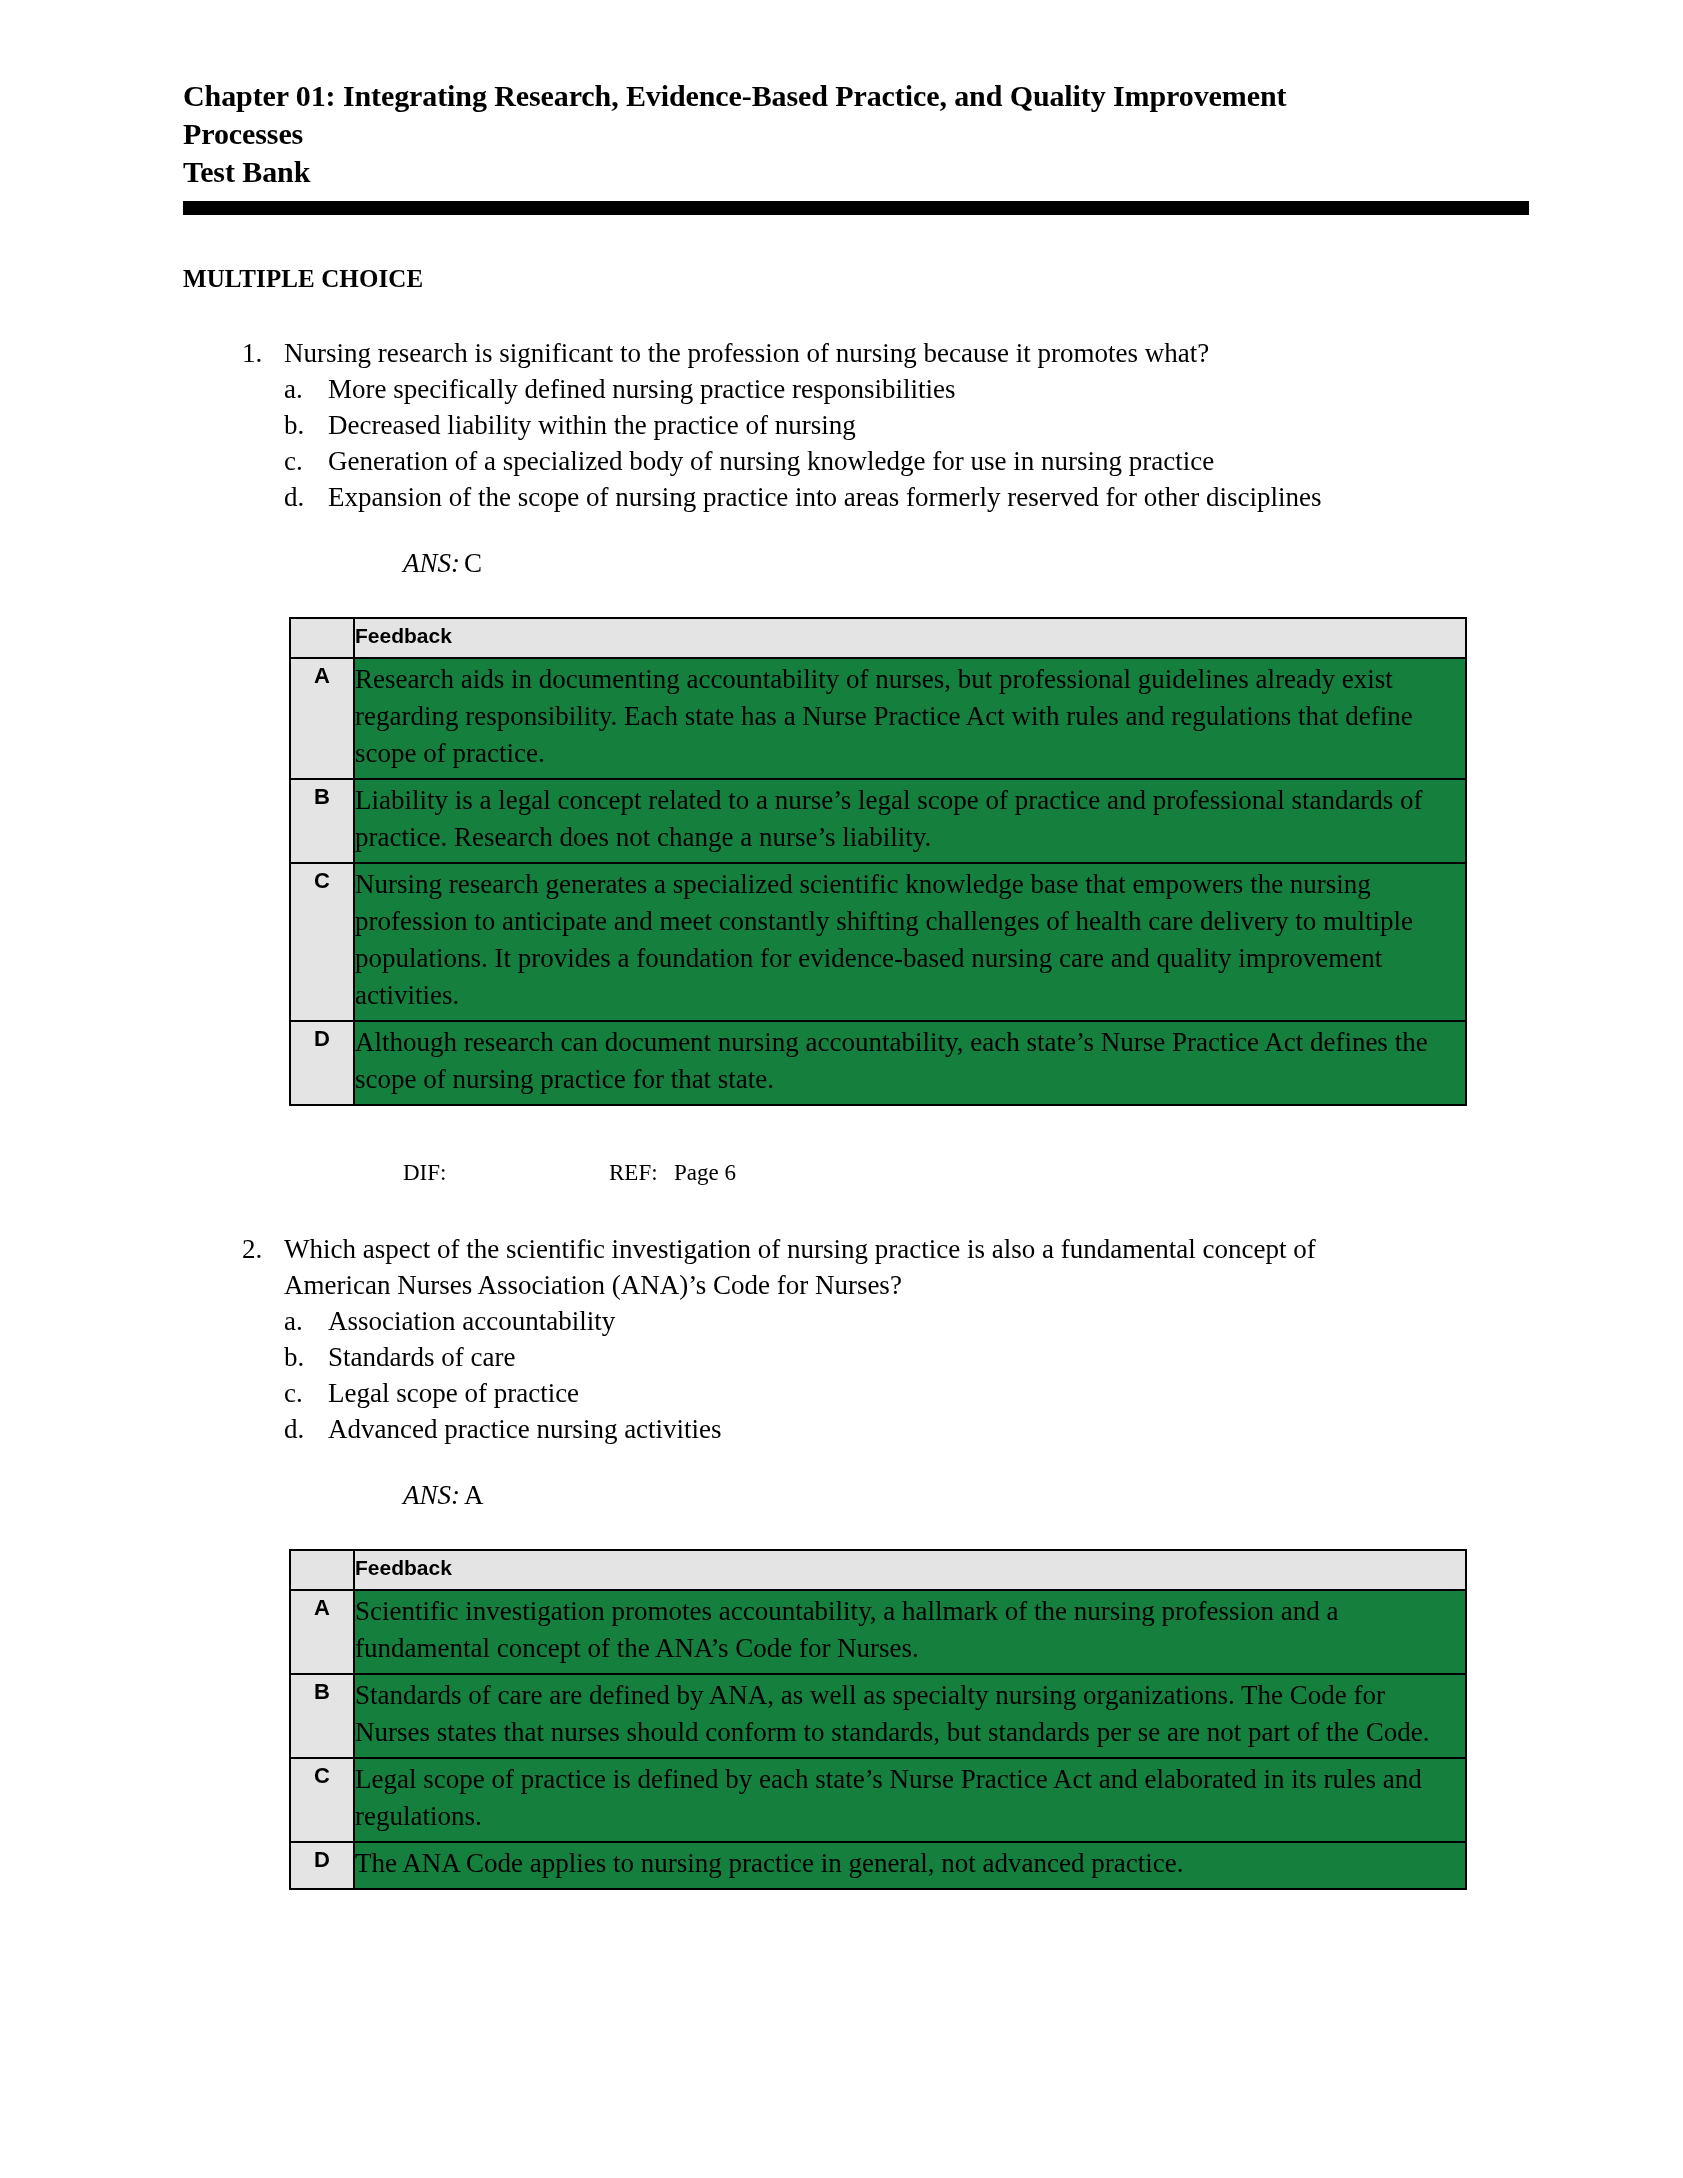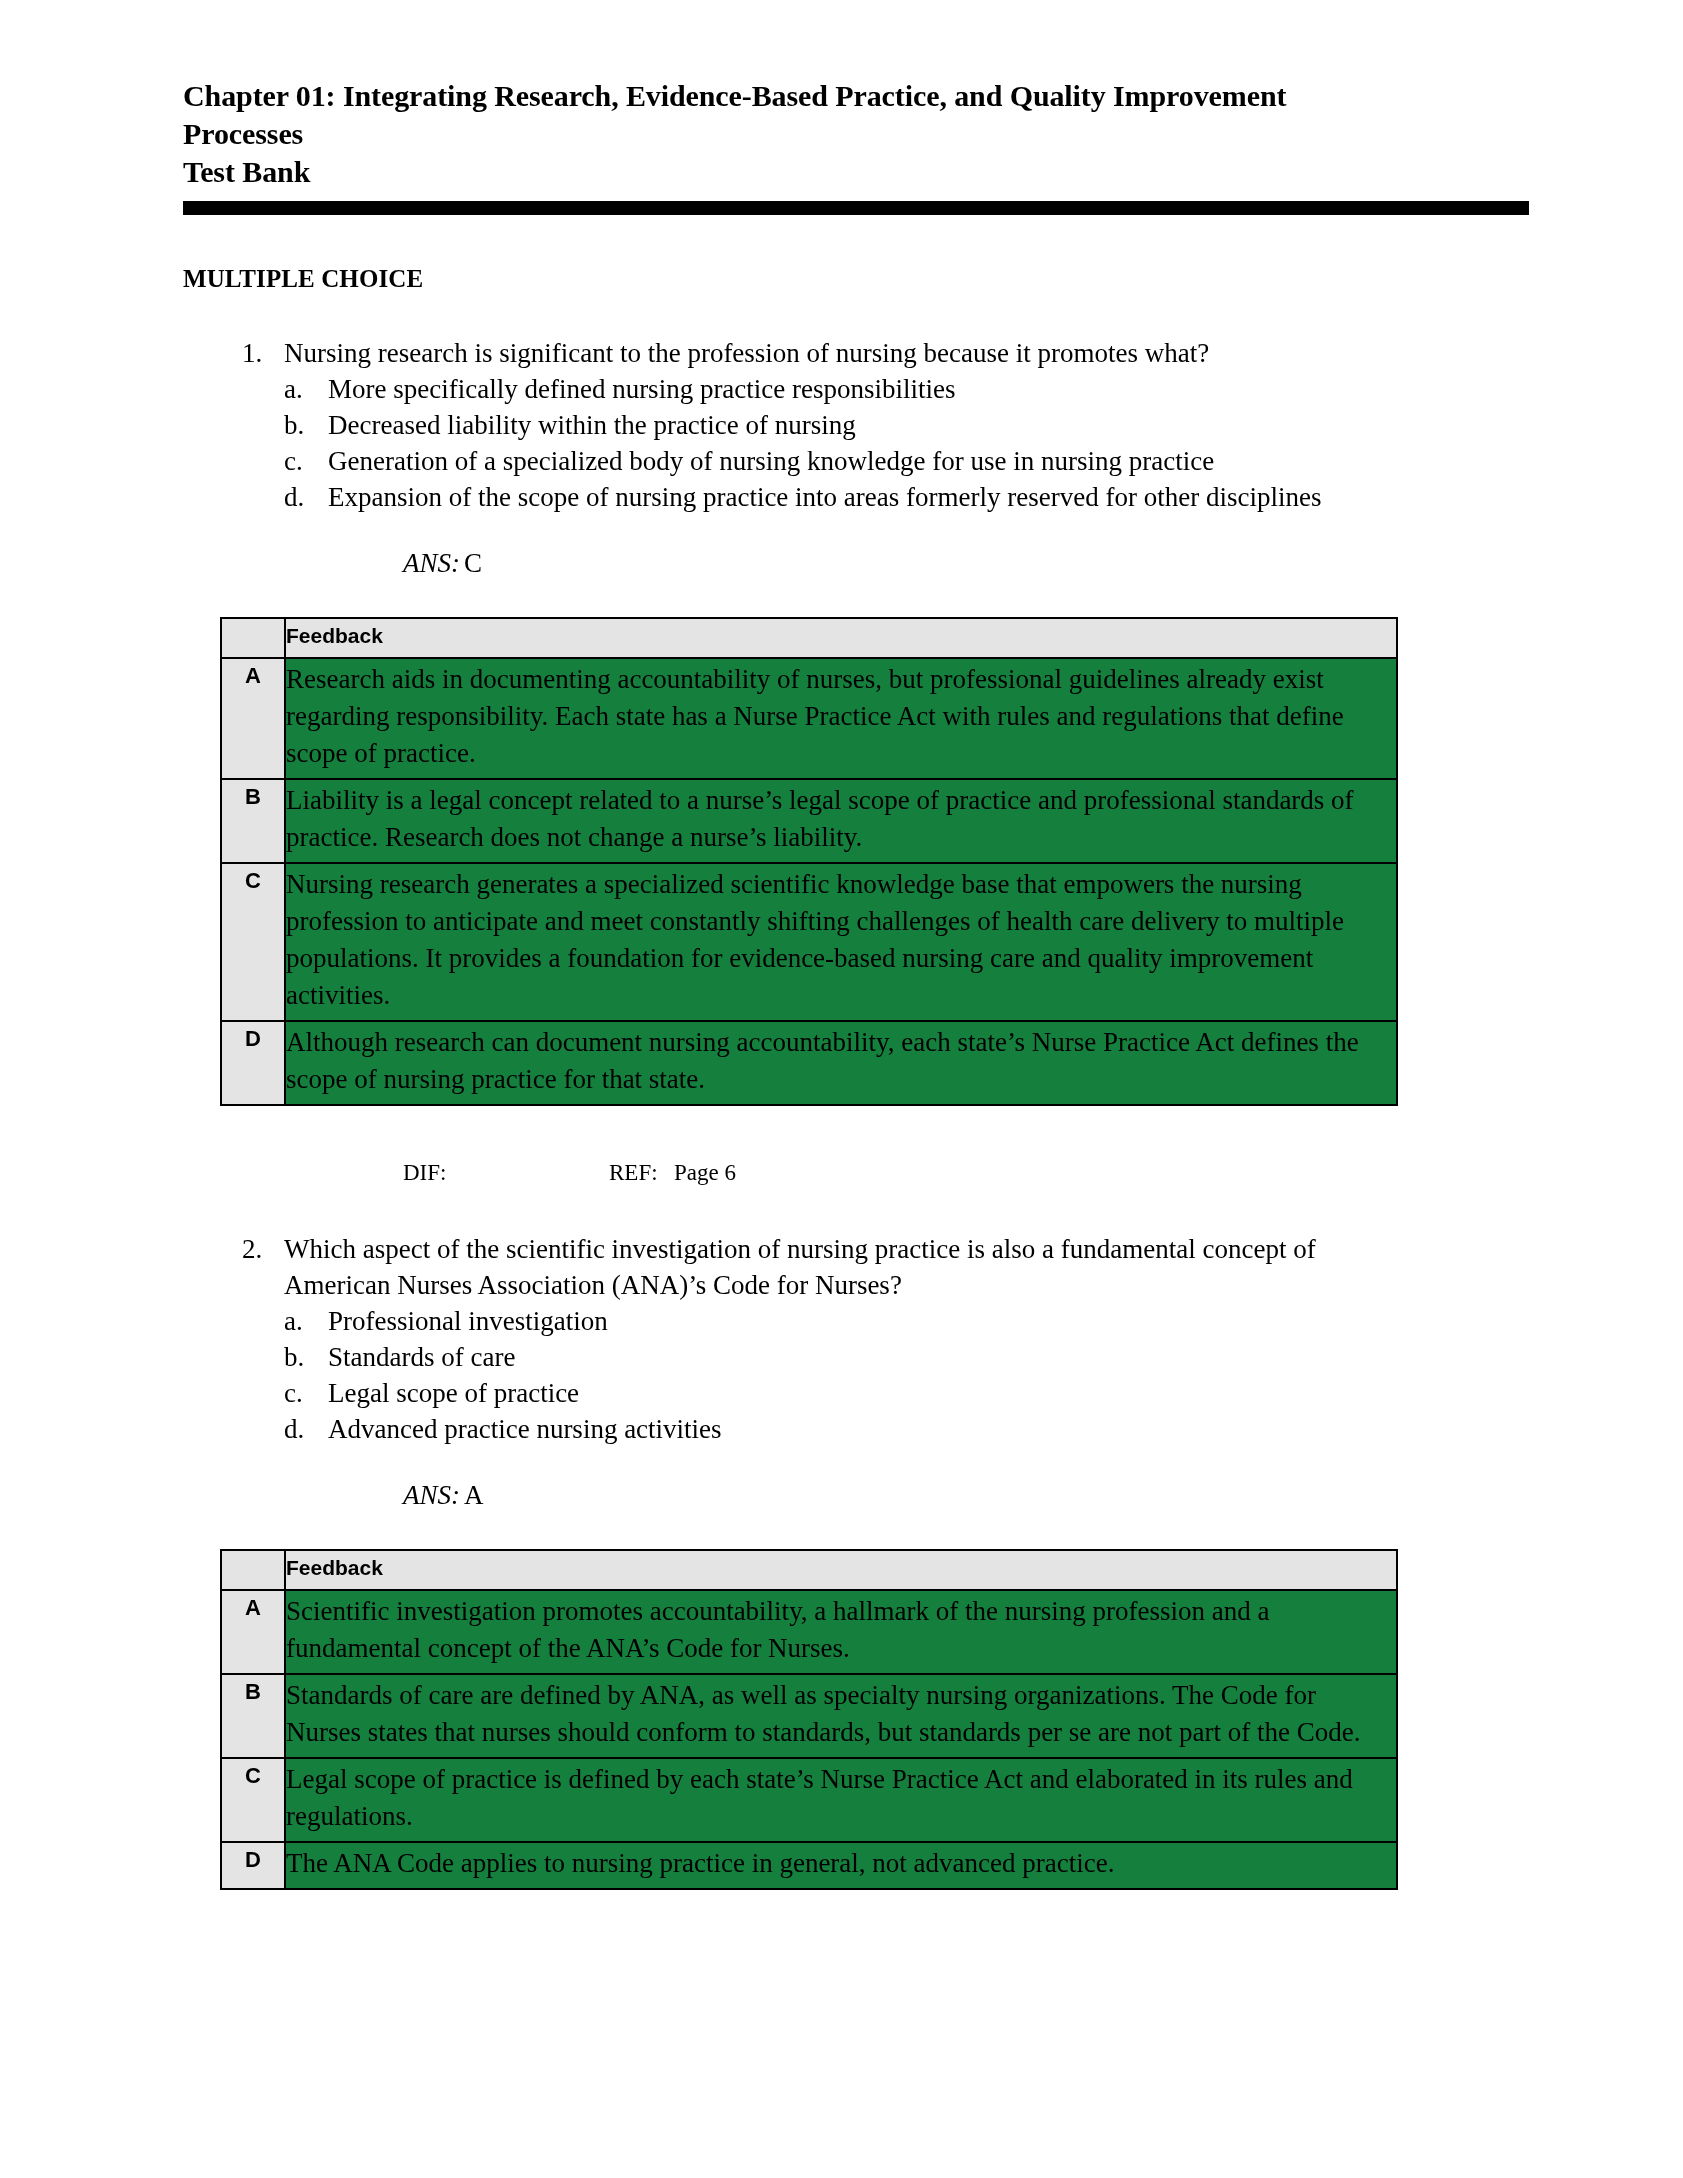--- a/index.html
+++ b/index.html
@@ -97,21 +97,21 @@
     margin-left: 220px;
   }
   .ans-line .ans-label {
     margin-right: 4px;
     font-style: italic;
   }
 
   
   .feedback-table {
     margin-top: 36px;
-    margin-left: 37px;
+    margin-left: 106px;
     width: 1178px;
     border-collapse: collapse;
     table-layout: fixed;
     border: 2px solid #84cc16;
   }
   .feedback-table td,
   .feedback-table th {
     border: 2px solid #000000;
     vertical-align: top;
     padding: 2px 0 6px 0;
@@ -245,21 +245,21 @@
   <div class="question-block">
 
     <div class="q-row">
       <div class="q-marker">2.</div>
       <div class="q-text">Which aspect of the scientific investigation of nursing practice is also a fundamental concept of American Nurses Association (ANA)’s Code for Nurses?</div>
     </div>
 
     <div class="options">
       <div class="opt-row">
         <div class="opt-marker">a.</div>
-        <div class="opt-text">Professional investigation</div>
+        <div class="opt-text">Association accountability</div>
       </div>
       <div class="opt-row">
         <div class="opt-marker">b.</div>
         <div class="opt-text">Standards of care</div>
       </div>
       <div class="opt-row">
         <div class="opt-marker">c.</div>
         <div class="opt-text">Legal scope of practice</div>
       </div>
       <div class="opt-row">

